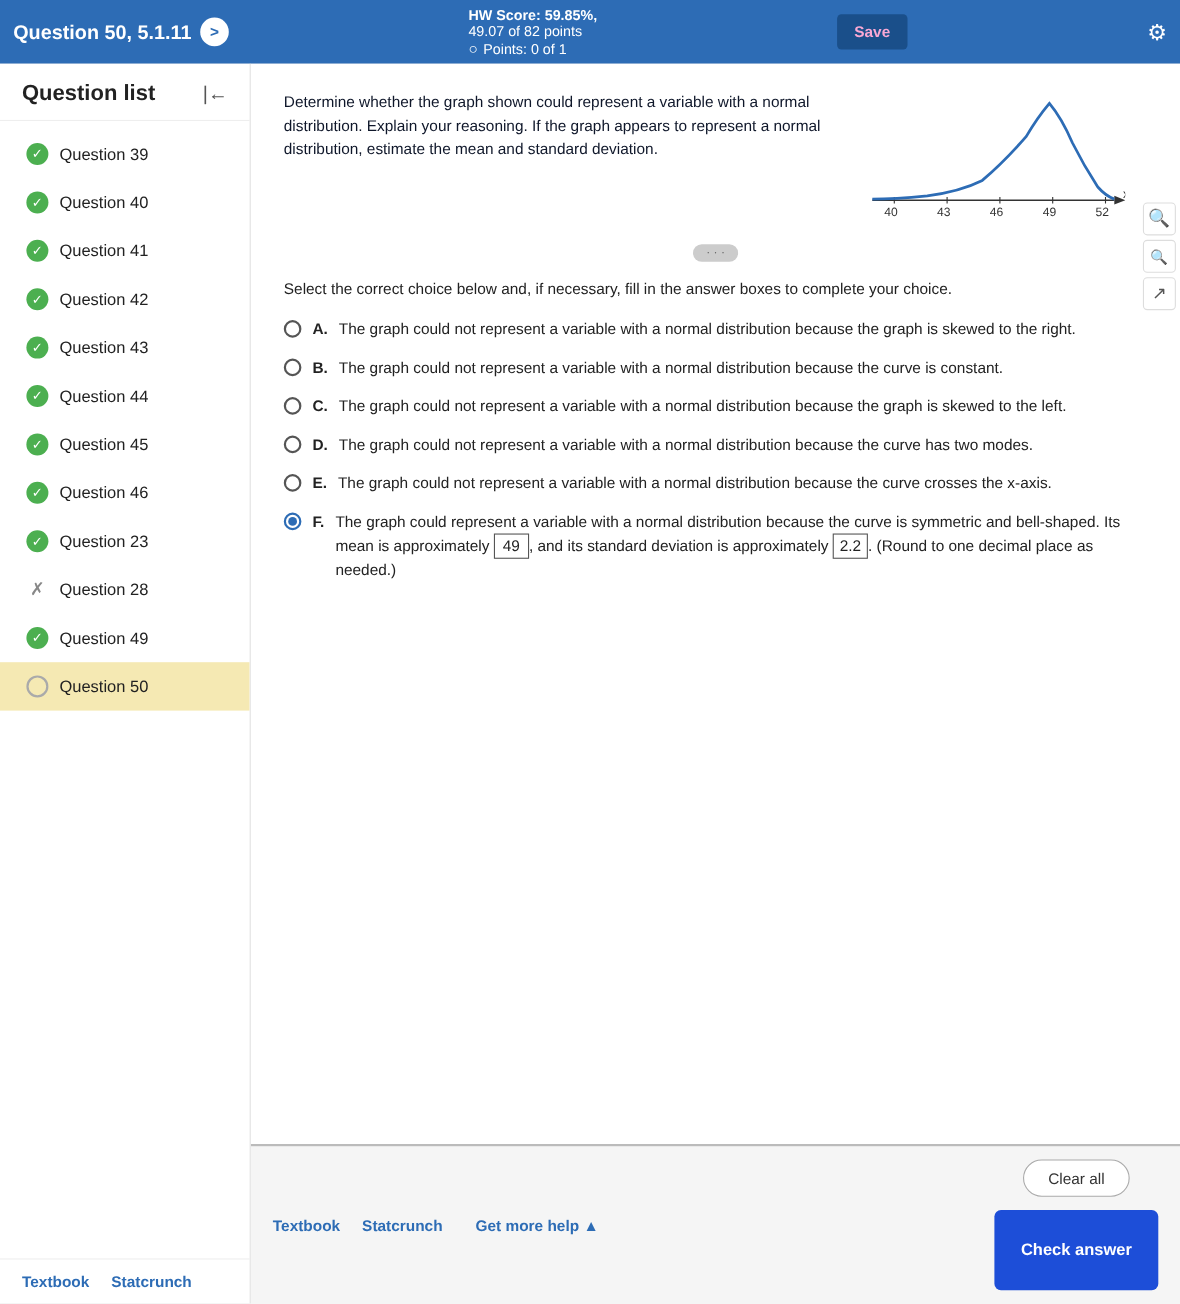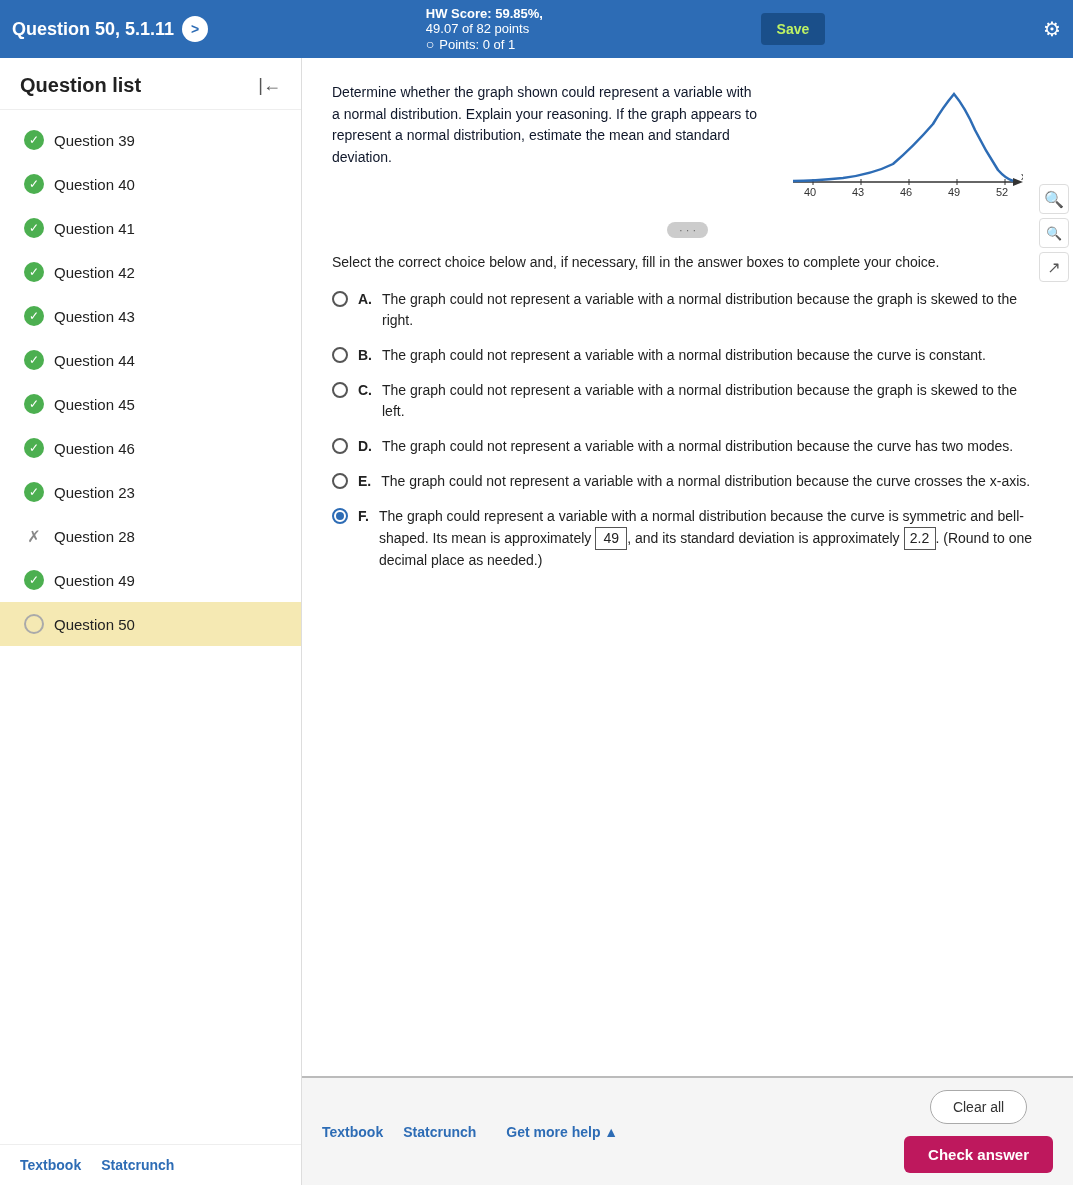--- a/index.html
+++ b/index.html
@@ -30,21 +30,21 @@
       color: white;
     }
     .top-bar-right .hw-score { font-weight: bold; }
     .top-bar-right .points { display: flex; align-items: center; gap: 5px; }
     .top-bar-right .points::before {
       content: '○';
       font-size: 14px;
     }
     .save-btn {
       background: #1a4f8a;
-      color: #bef264;
+      color: #f9a8d4;
       border: none;
       padding: 8px 16px;
       border-radius: 4px;
       font-size: 14px;
       font-weight: bold;
       cursor: pointer;
     }
     .settings-icon {
       font-size: 20px;
       cursor: pointer;
@@ -67,21 +67,21 @@
 
     
     .main-container {
       display: flex;
       flex: 1;
       background: #f0f0f0;
     }
 
     
     .sidebar {
-      width: 302px;
+      width: 228px;
       background: white;
       border-right: 1px solid #ddd;
       display: flex;
       flex-direction: column;
     }
     .sidebar-header {
       display: flex;
       align-items: center;
       justify-content: space-between;
       padding: 16px 20px 12px 20px;
@@ -309,25 +309,25 @@
     .clear-all-btn {
       background: white;
       border: 1px solid #aaa;
       border-radius: 20px;
       padding: 8px 22px;
       font-size: 14px;
       cursor: pointer;
       color: #333;
     }
     .check-answer-btn {
-      background: #be185d;
+      background: #1d4ed8;
       color: white;
       border: none;
       border-radius: 6px;
-      padding: 10px 24px;
+      padding: 28px 24px;
       font-size: 15px;
       font-weight: bold;
       cursor: pointer;
     }
 
     
     .right-icons {
       position: absolute;
       right: 0;
       top: 120px;

